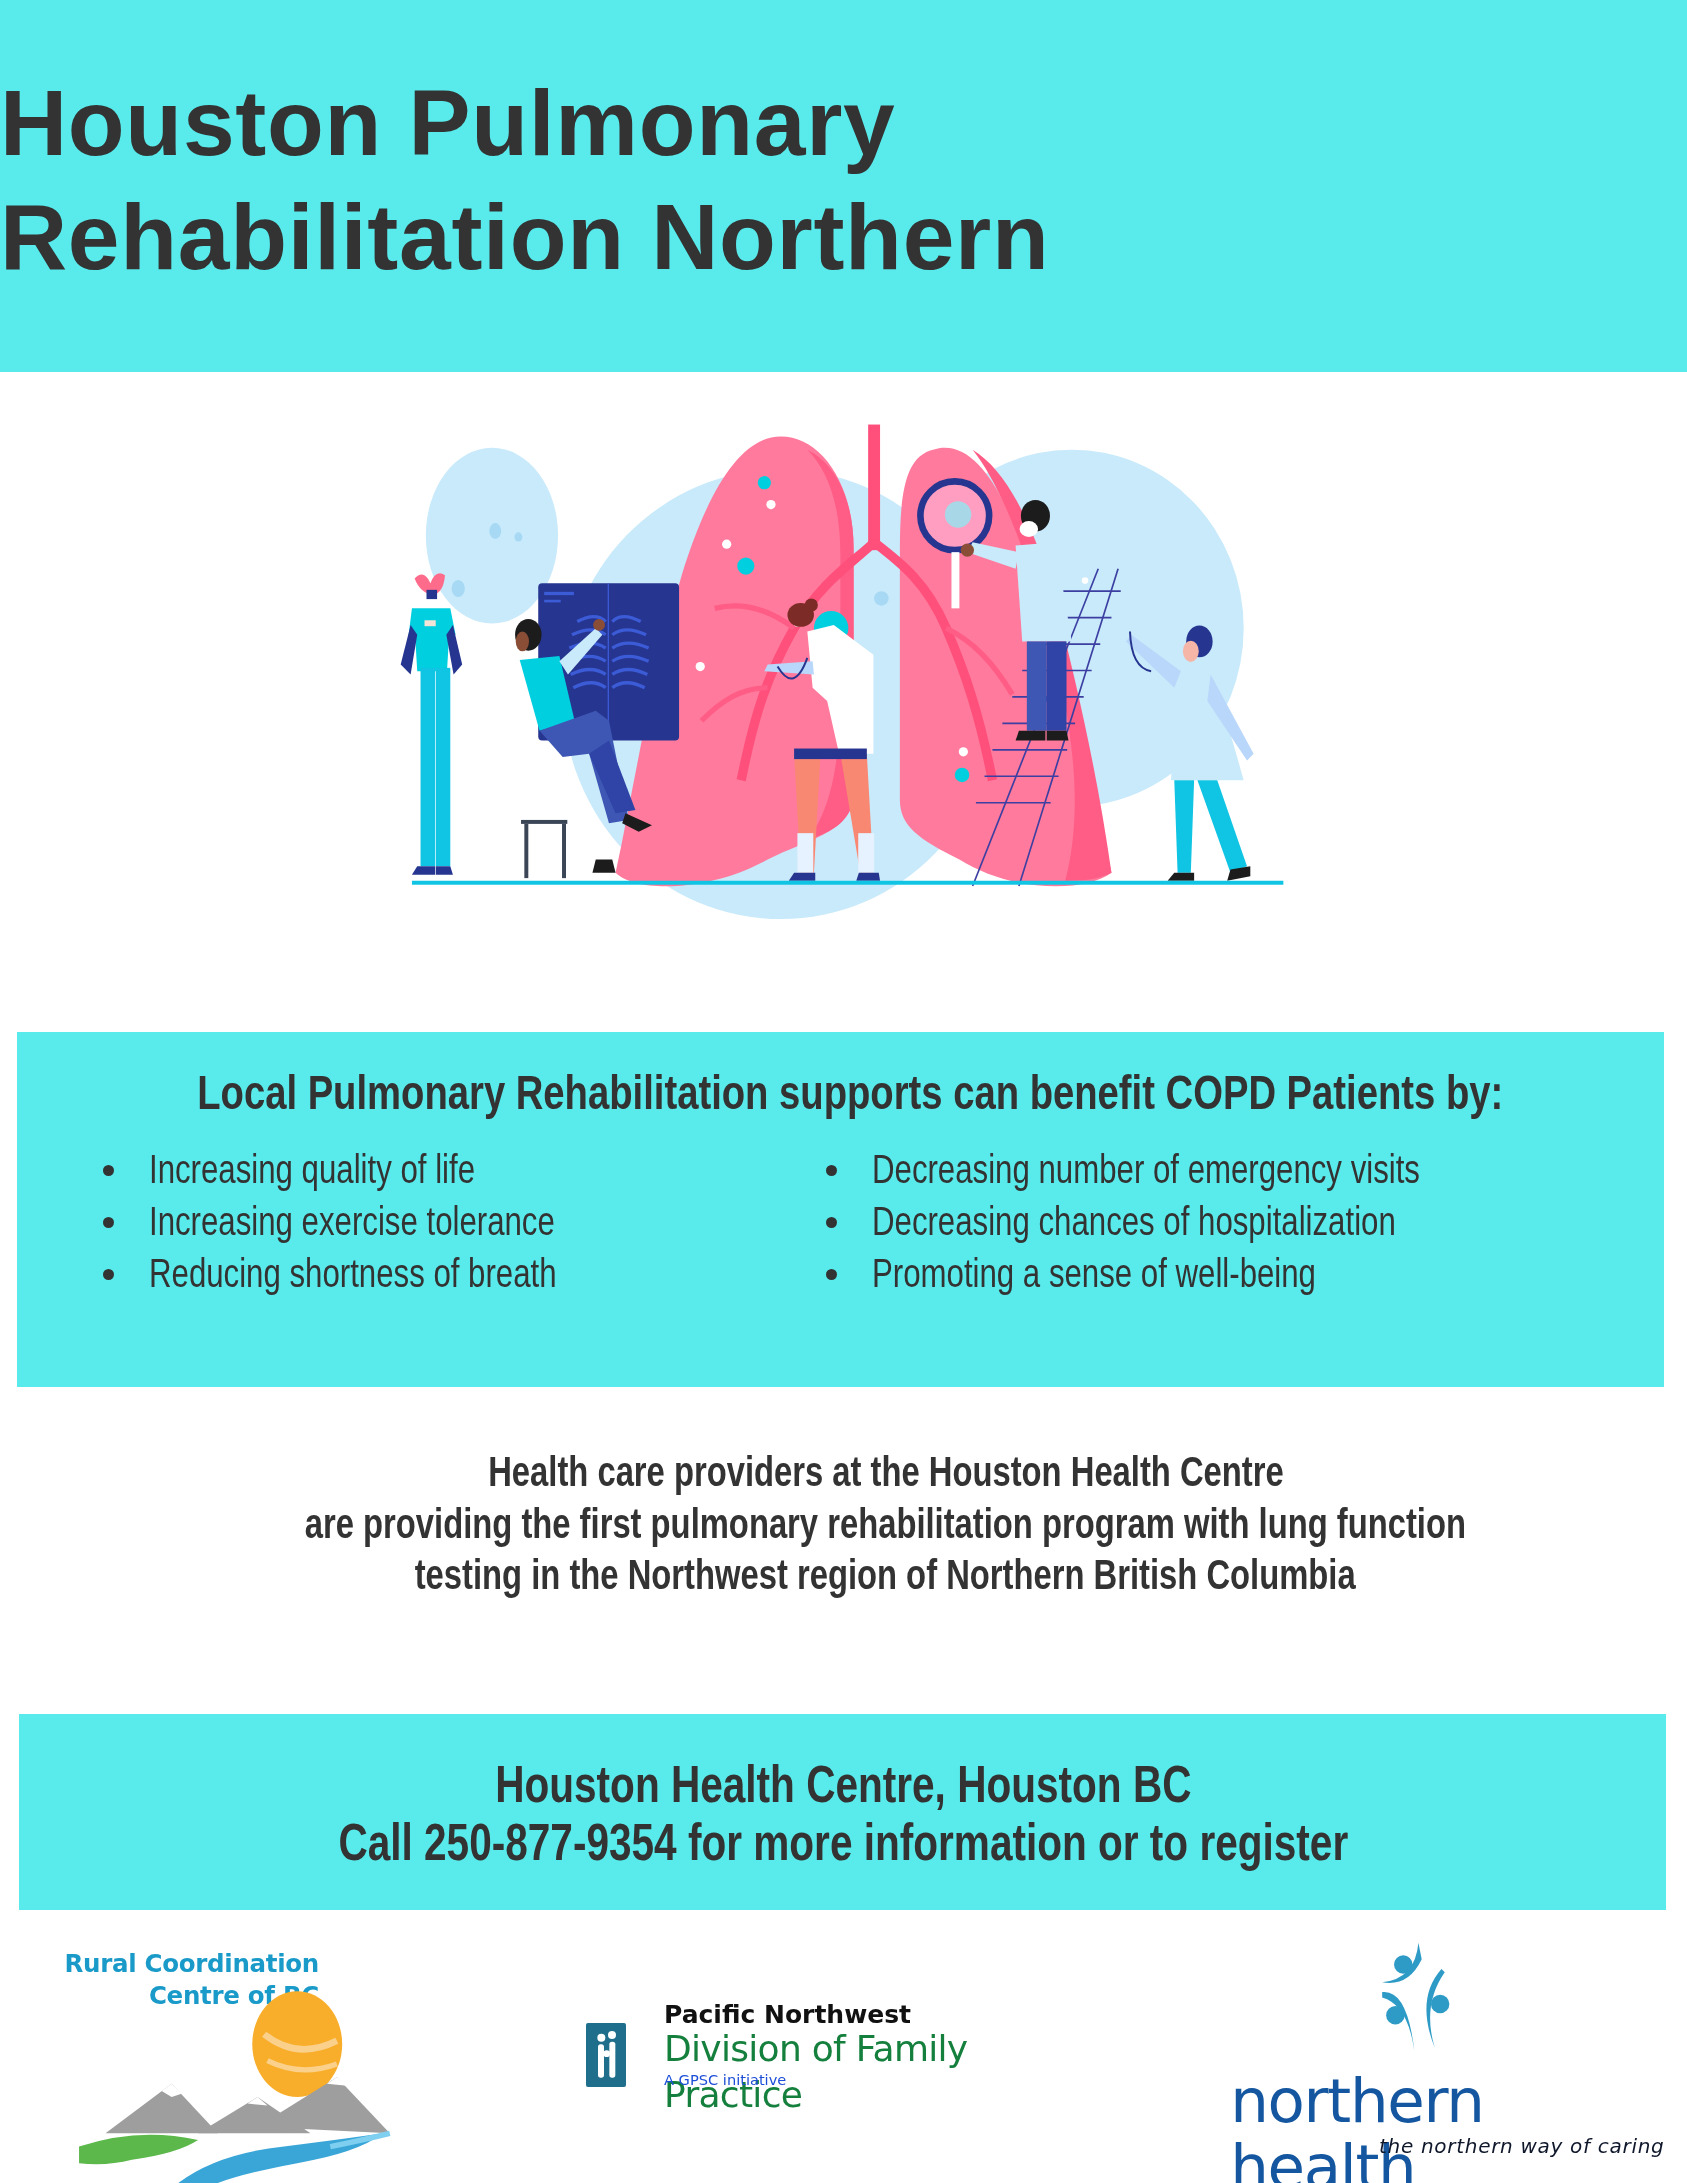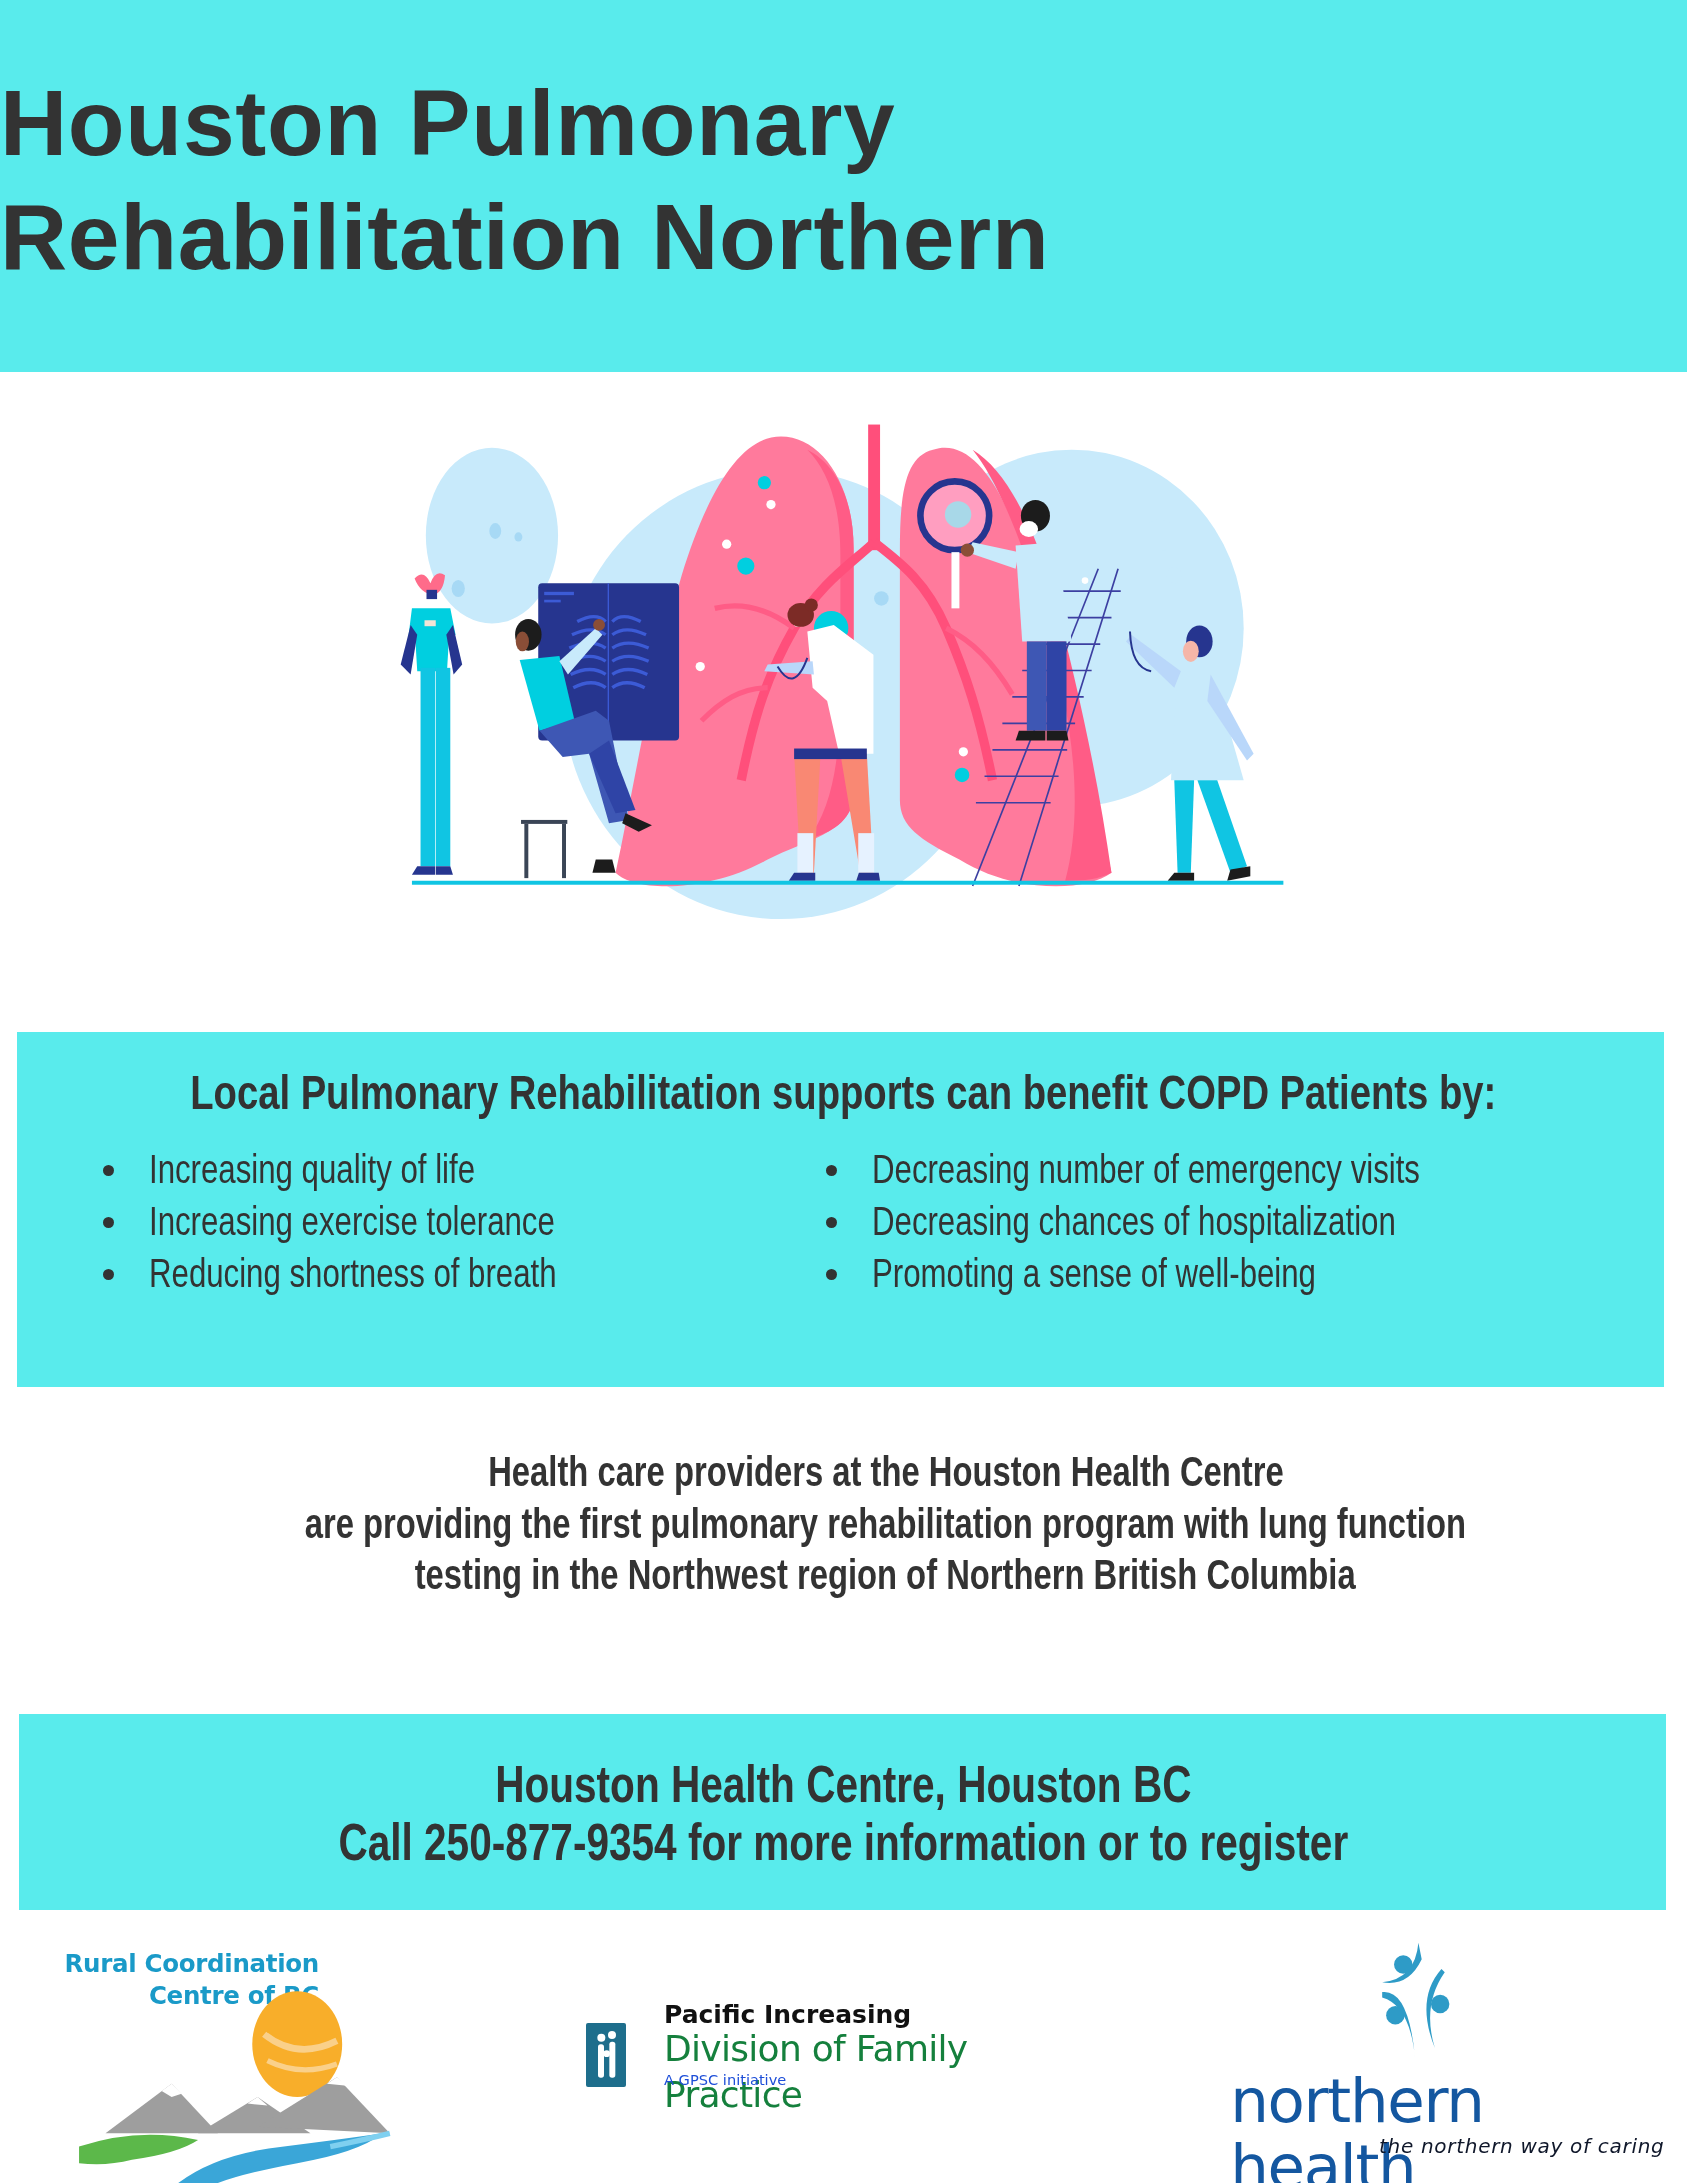--- a/index.html
+++ b/index.html
@@ -11,21 +11,21 @@
            font-family: "Liberation Sans", sans-serif; font-weight: bold;
            font-size: 93px; line-height: 114px; color: #333333; letter-spacing: 0.7px; }
   .title.l1 { top: 66px; }
   .title.l2 { top: 180px; }
 
   .illus { position: absolute; left: 397px; top: 410px; width: 900px; height: 562px; }
 
   .benefits-band { left: 16.5px; top: 1032px; width: 1647px; height: 355px; }
   .cond { display: inline-block; transform: scaleX(0.78); transform-origin: center; white-space: nowrap; }
   .cond-left { display: inline-block; transform: scaleX(0.78); transform-origin: left center; white-space: nowrap; }
-  .benefits-title { position: absolute; left: 0; width: 1687px; top: 1059px; text-align: center;
+  .benefits-title { position: absolute; left: 0; width: 1687px; top: 1059px; text-align: right;
                     font-weight: bold; font-size: 49px; line-height: 66px; }
   .blist { position: absolute; top: 1143px; list-style: none; margin: 0; padding: 0; }
   .blist li { position: relative; height: 52px; font-size: 40px; line-height: 52px; }
   .blist .dot { position: absolute; left: 0; top: 22px; width: 11.2px; height: 11.2px; border-radius: 50%; background: #333333; }
   .blist .txt { position: absolute; left: 46px; top: 0; }
   .blist.col1 { left: 103px; width: 595px; }
   .blist.col2 { left: 826px; width: 794px; }
 
   .mid-text { position: absolute; left: 0; width: 1687px; text-align: center; font-weight: bold;
               font-size: 42px; line-height: 52px; padding-left: 42px; }
@@ -272,21 +272,21 @@
 <div class="logo pnw">
   <div class="pnw-icon">
     <svg width="40" height="64" viewBox="0 0 60 96">
       <circle cx="23" cy="22" r="6" fill="#FFFFFF"></circle>
       <circle cx="39" cy="18" r="6" fill="#FFFFFF"></circle>
       <rect x="18" y="32" width="9" height="50" rx="4" fill="#FFFFFF"></rect>
       <rect x="35" y="28" width="9" height="54" rx="4" fill="#FFFFFF"></rect>
       <circle cx="31" cy="46" r="5" fill="#FFFFFF"></circle>
     </svg>
   </div>
-  <div class="pnw-line1">Pacific Increasing</div>
+  <div class="pnw-line1">Pacific Northwest</div>
   <div class="pnw-line2">Division of Family Practice</div>
   <div class="pnw-line3">A GPSC initiative</div>
 </div>
 
 <div class="logo nh">
   <svg style="position:absolute;left:152px;top:10px" width="112" height="126" viewBox="0 0 170 190">
     <circle cx="52" cy="38" r="14" fill="#2E9BC7"></circle>
     <circle cx="108" cy="98" r="14" fill="#2E9BC7"></circle>
     <circle cx="40" cy="115" r="14" fill="#2E9BC7"></circle>
     <path d="M75 5 Q70 60 20 65 Q60 72 80 30 Z" fill="#2E9BC7"></path>

